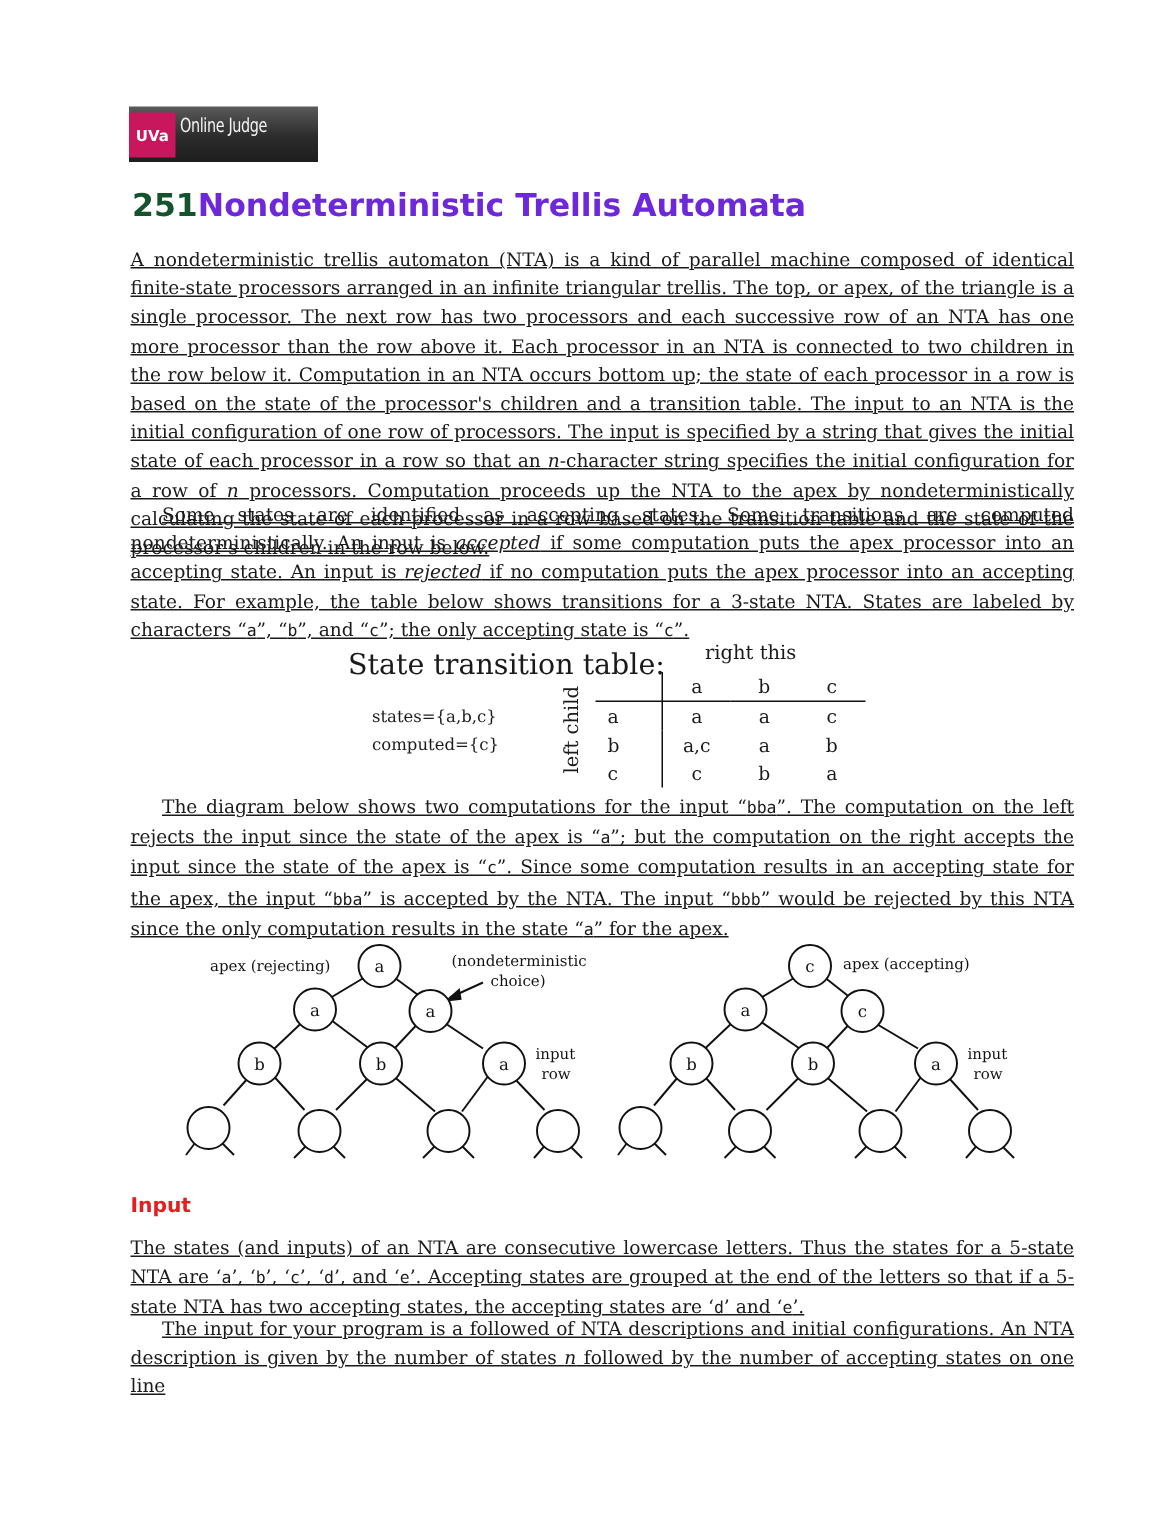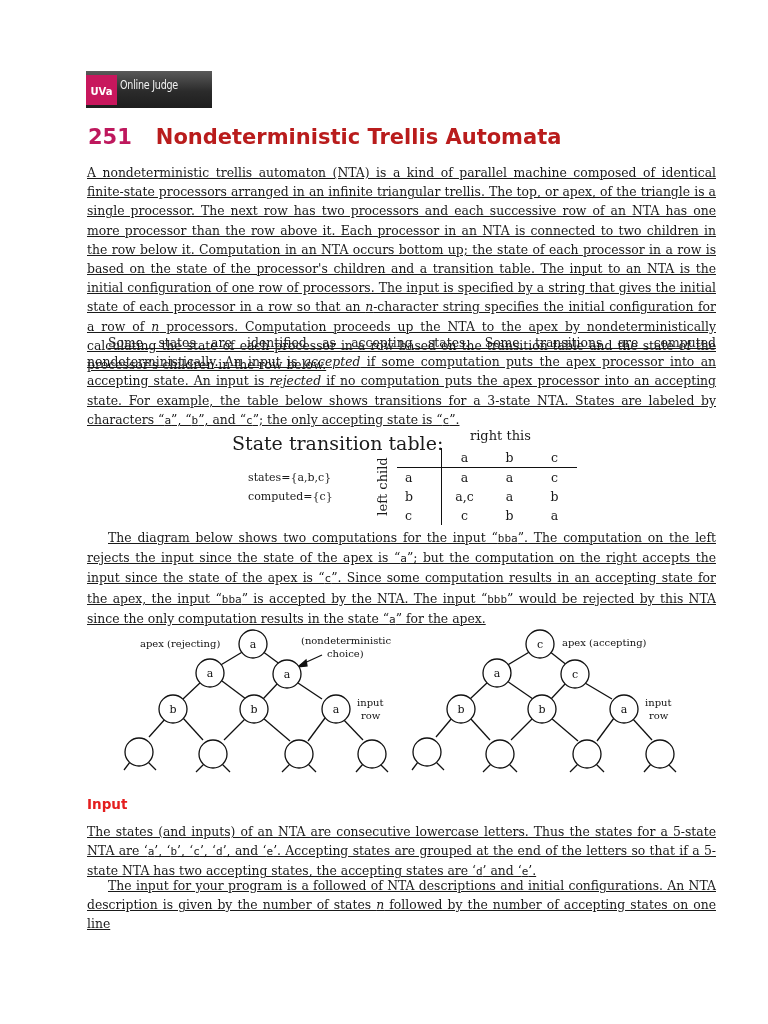--- a/index.html
+++ b/index.html
@@ -1,22 +1,22 @@
 <!DOCTYPE html>
 <html><head>
 <meta charset="utf-8">
 <style>
   html, body { margin: 0; padding: 0; background: #ffffff; }
   body { width: 768px; height: 1024px; position: relative; overflow: hidden; font-family: "DejaVu Serif", "Liberation Serif", serif; color: #1a1a1a; }
   .logo { position: absolute; left: 86px; top: 71px; width: 126px; height: 37px; background: linear-gradient(#5a5a5a, #2b2b2b 55%, #1e1e1e); display: flex; align-items: center; }
   .logo .uva { width: 31px; height: 30px; background: #c8175d; color: #fff; font-family: "DejaVu Sans", sans-serif; font-weight: bold; font-size: 10px; display: flex; align-items: center; justify-content: center; padding-top: 4px; box-sizing: border-box; }
   .logo .oj { color: #f2f2f2; font-family: "DejaVu Sans Condensed", "DejaVu Sans", sans-serif; font-size: 13px; margin-left: 3px; letter-spacing: -0.3px; transform: scaleX(0.82); transform-origin: left center; white-space: nowrap; margin-top: -10px; }
   .title { position: absolute; left: 88px; top: 125px; font-family: "DejaVu Sans", sans-serif; font-weight: bold; font-size: 21px; white-space: nowrap; }
-  .title .num { color: #be185d; }
-  .title .name { color: #b91c1c; margin-left: 24px; }
+  .title .num { color: #14532d; }
+  .title .name { color: #6d28d9; }
   .para { position: absolute; left: 87px; width: 629px; font-size: 12.4px; line-height: 19.2px; text-align: justify; text-decoration: underline; }
   .para.indent { text-indent: 21px; }
   .tt { font-family: "DejaVu Sans Mono", "Liberation Mono", monospace; font-size: 11px; }
   .it { font-style: italic; }
   .p1 { top: 163px; }
   .p2 { top: 333px; }
   .p3 { top: 528px; }
   .p4 { top: 822px; }
   .p5 { top: 876px; }
   .tt-label { position: absolute; left: 232px; top: 432px; font-size: 19px; }

